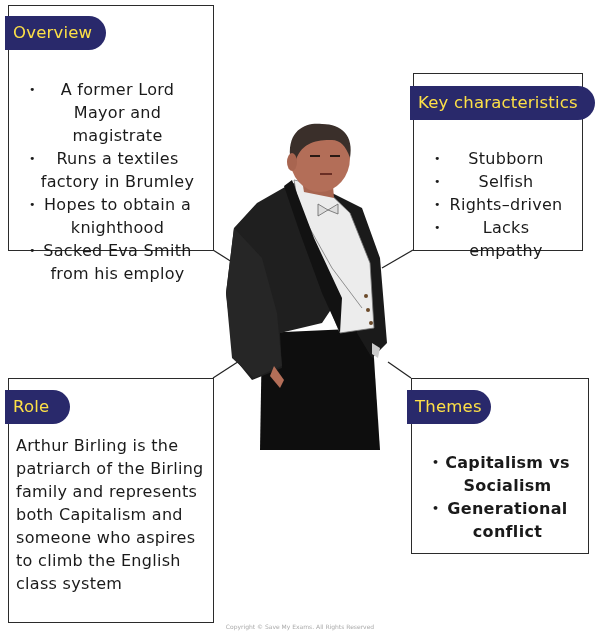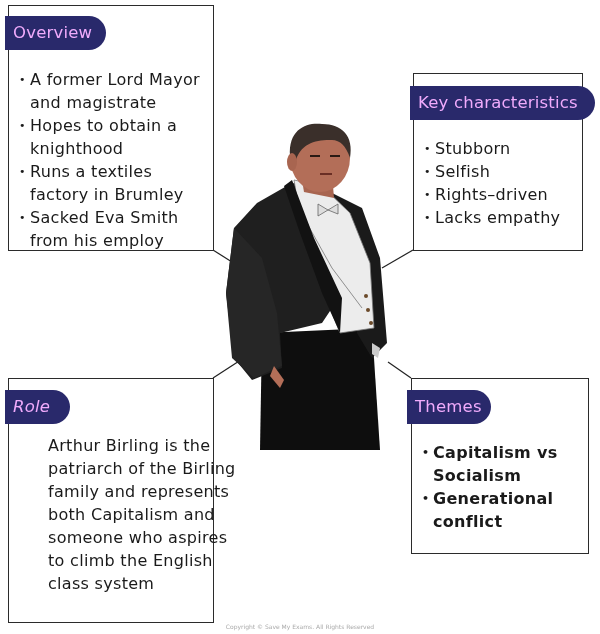--- a/index.html
+++ b/index.html
@@ -1,23 +1,23 @@
 <!DOCTYPE html>
 <html><head>
 <meta charset="utf-8">
 <style>
   html, body { margin: 0; padding: 0; background: #ffffff; }
   body { width: 600px; height: 634px; position: relative; overflow: hidden;
          font-family: "DejaVu Sans", sans-serif; color: #1a1a1a; }
   .box { position: absolute; border: 1.3px solid #2b2b2b; background: #fff; box-sizing: border-box; }
-  .label { position: absolute; background: #29296b; color: #f0abfc; font-size: 16.5px;
+  .label { position: absolute; background: #29296b; color: #fde047; font-size: 16.5px;
            height: 34px; line-height: 34px; padding-left: 8px; padding-right: 16px;
            border-radius: 0 17px 17px 0; box-sizing: border-box; white-space: nowrap; letter-spacing: 0.2px; }
   .content { position: absolute; font-size: 16px; line-height: 23px; letter-spacing: 0.3px; }
-  .content ul { list-style: none; margin: 6px; padding: 0; }
+  .content ul { list-style: none; margin: 16px; padding: 0; text-align: center; }
   .content li { position: relative; padding-left: 11px; }
   .content li::before { content: "\2022"; position: absolute; left: 0; top: 0; font-size: 11px; }
   .connector { position: absolute; left: 0; top: 0; }
   .figure { position: absolute; left: 222px; top: 118px; }
   .copyright { position: absolute; left: 0; width: 600px; top: 623px; text-align: center;
                font-size: 6px; color: #aaaaaa; }
 </style>
 </head>
 <body>
 
@@ -26,40 +26,40 @@
   <polyline points="413,250 382,268" fill="none" stroke="#222" stroke-width="1.2"></polyline>
   <polyline points="213,378 250,354" fill="none" stroke="#222" stroke-width="1.2"></polyline>
   <polyline points="411,378 388,362" fill="none" stroke="#222" stroke-width="1.2"></polyline>
 </svg>
 
 <div class="box" style="left:8px; top:5px; width:206px; height:246px;"></div>
 <div class="label" style="left:5px; top:16px; width:101px;">Overview</div>
 <div class="content" style="left:13px; top:62px; width:198px;">
   <ul>
     <li>A former Lord Mayor and magistrate</li>
+    <li>Runs a textiles factory in Brumley</li>
     <li>Hopes to obtain a knighthood</li>
-    <li>Runs a textiles factory in Brumley</li>
     <li>Sacked Eva Smith from his employ</li>
   </ul>
 </div>
 
 <div class="box" style="left:413px; top:73px; width:170px; height:178px;"></div>
 <div class="label" style="left:410px; top:86px; width:185px;">Key characteristics</div>
 <div class="content" style="left:418px; top:131px; width:165px;">
   <ul>
     <li>Stubborn</li>
     <li>Selfish</li>
     <li>Rights–driven</li>
     <li>Lacks empathy</li>
   </ul>
 </div>
 
 <div class="box" style="left:8px; top:378px; width:206px; height:245px;"></div>
-<div class="label" style="left:5px; top:390px; width:65px;font-style:italic;">Role</div>
-<div class="content" style="left:16px; top:434px; width:192px;margin-left:32px;">Arthur Birling is the patriarch of the Birling family and represents both Capitalism and someone who aspires to climb the English class system</div>
+<div class="label" style="left:5px; top:390px; width:65px;">Role</div>
+<div class="content" style="left:16px; top:434px; width:192px;">Arthur Birling is the patriarch of the Birling family and represents both Capitalism and someone who aspires to climb the English class system</div>
 
 <div class="box" style="left:411px; top:378px; width:178px; height:176px;"></div>
 <div class="label" style="left:407px; top:390px; width:84px;">Themes</div>
 <div class="content" style="left:416px; top:435px; width:172px;font-weight:bold;">
   <ul>
     <li>Capitalism vs Socialism</li>
     <li>Generational conflict</li>
   </ul>
 </div>
 

